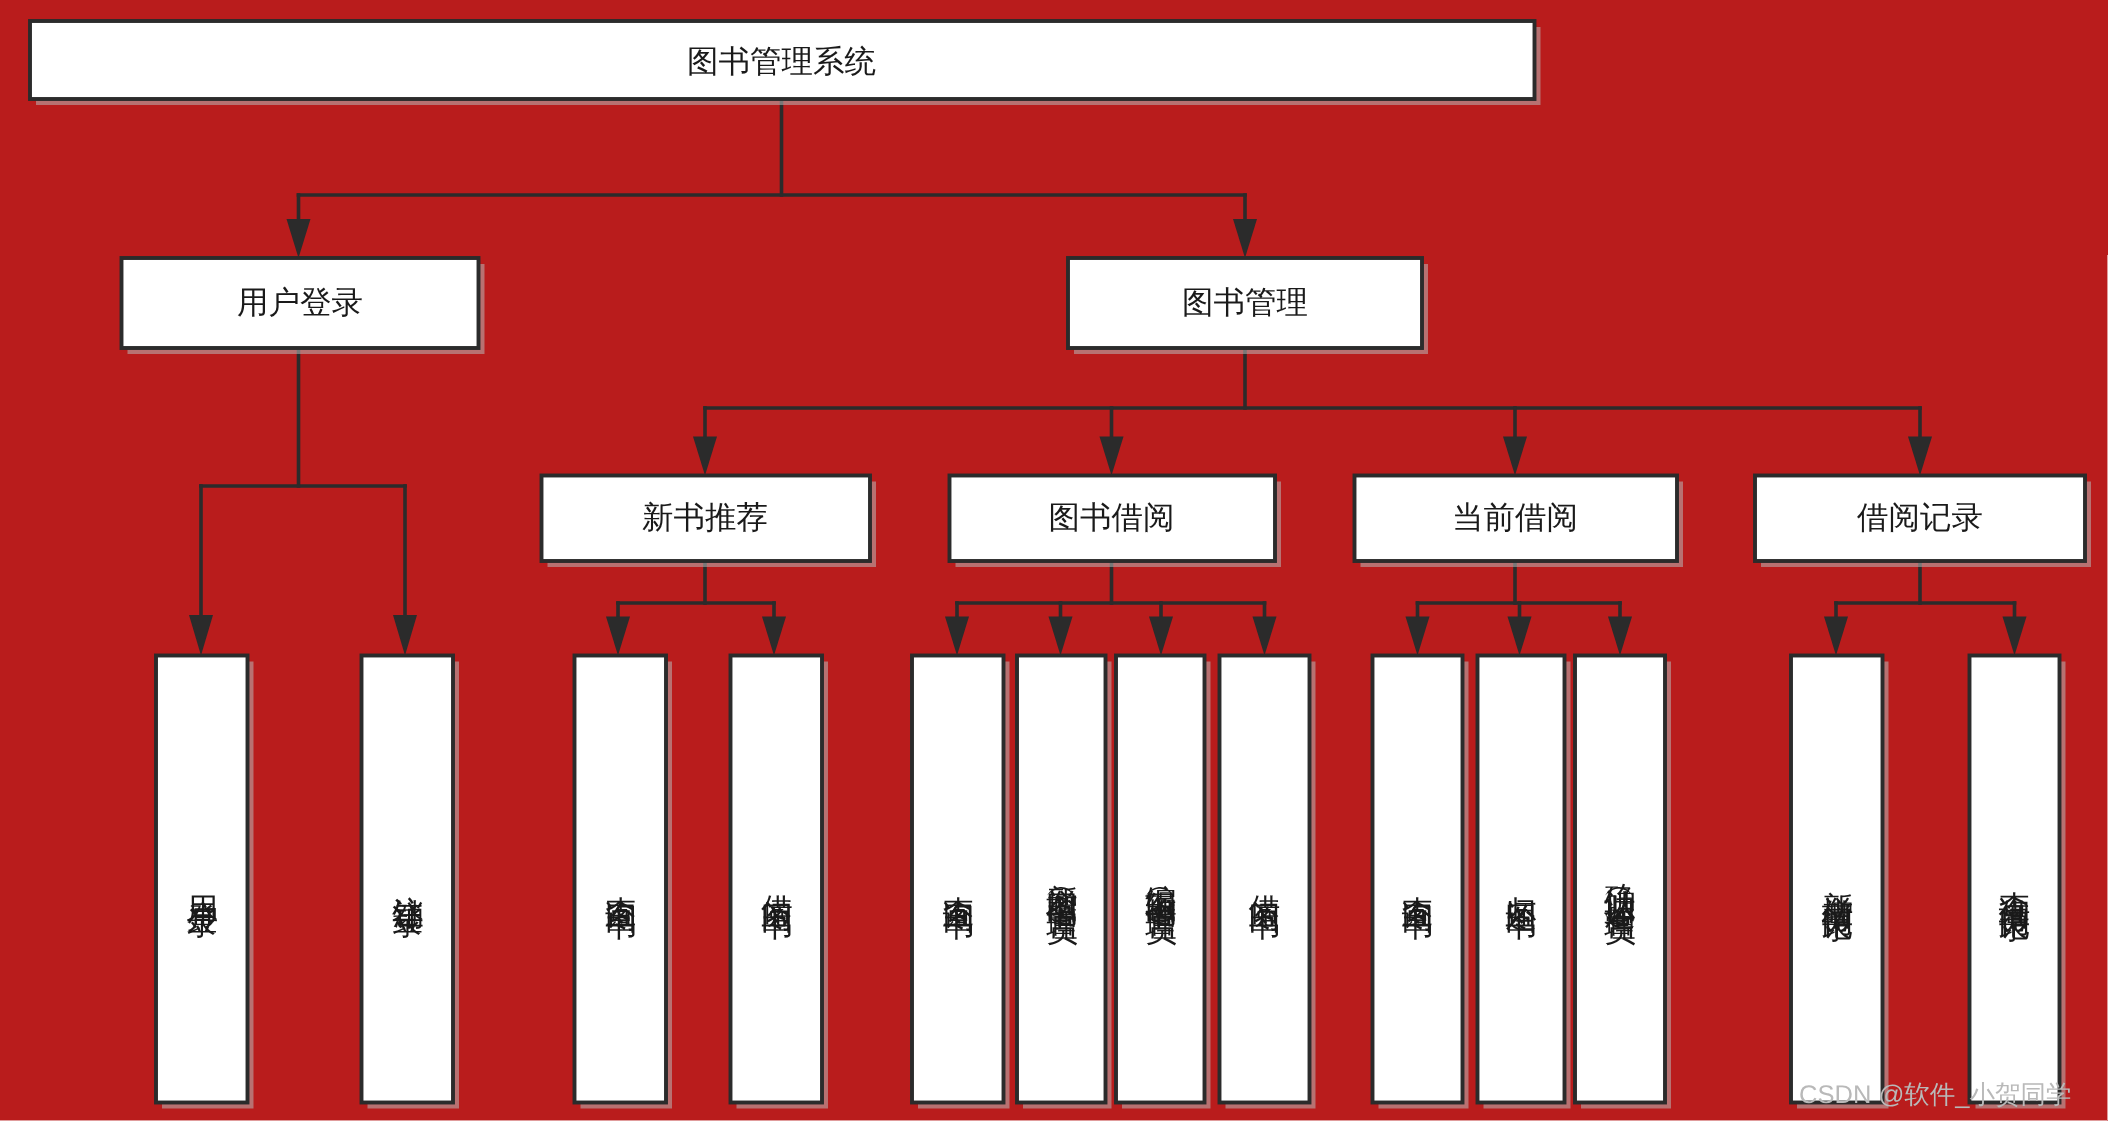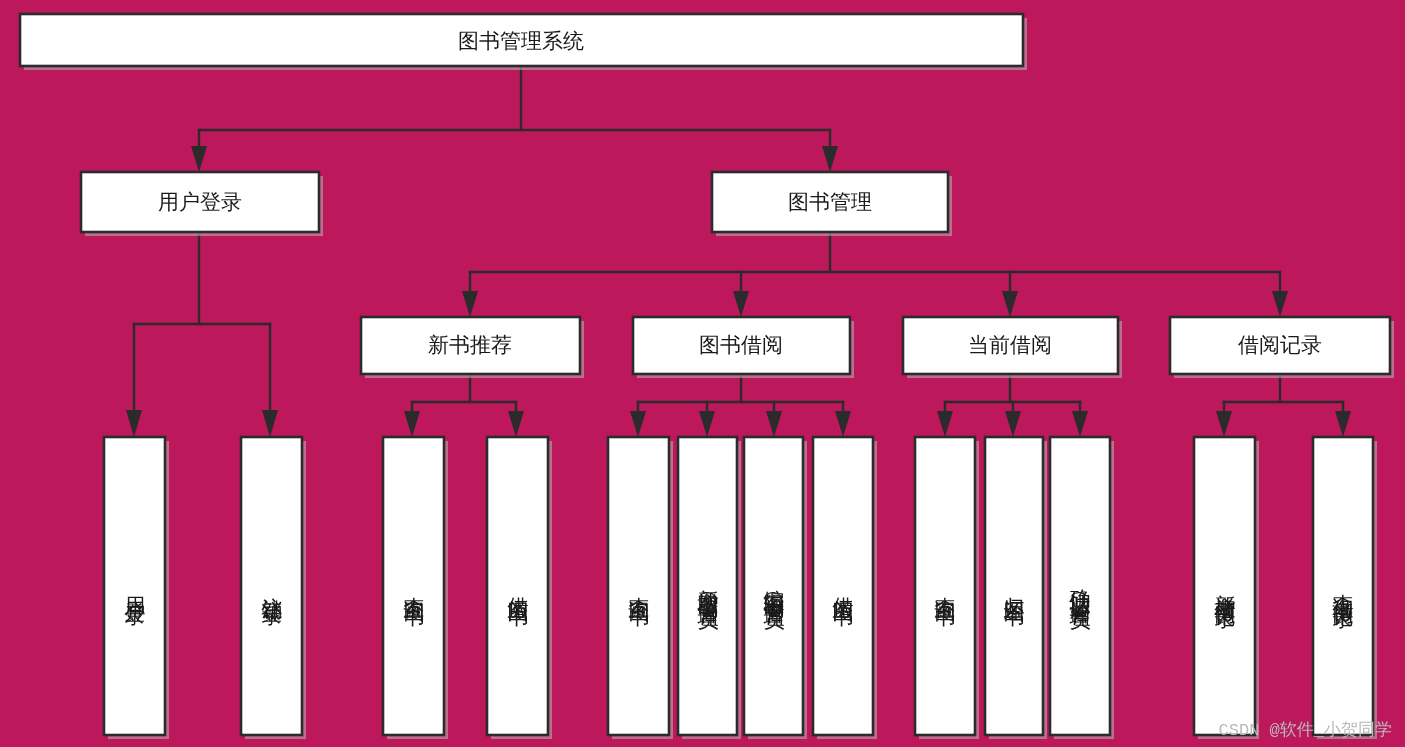--- a/index.html
+++ b/index.html
@@ -7,21 +7,21 @@
     padding: 0;
     background: #ffffff;
   }
   body {
     font-family: "DejaVu Sans", "Liberation Sans", sans-serif;
   }
   #diagram-root {
     position: relative;
     width: 1405px;
     height: 747px;
-    background: #be185d;
+    background: #b91c1c;
     overflow: hidden;
   }
   svg#flow-svg {
     position: absolute;
     top: 0;
     left: 0;
     width: 1405px;
     height: 747px;
   }
   .node-box {
@@ -53,23 +53,23 @@
     font-family: "DejaVu Sans", "Liberation Sans", sans-serif;
     font-size: 21px;
     fill: #1a1a1a;
     writing-mode: vertical-rl;
     text-orientation: upright;
     text-anchor: middle;
     letter-spacing: 3px;
   }
   .watermark {
     position: absolute;
-    right: 13px;
+    right: 24px;
     bottom: 6px;
-    font-family: Liberation Mono, monospace;
+    font-family: Liberation Sans, sans-serif;
     font-size: 17px;
     color: #b9b9b9;
     white-space: nowrap;
     user-select: none;
   }
 </style>
 </head>
 <body>
 
 <div id="diagram-root">

